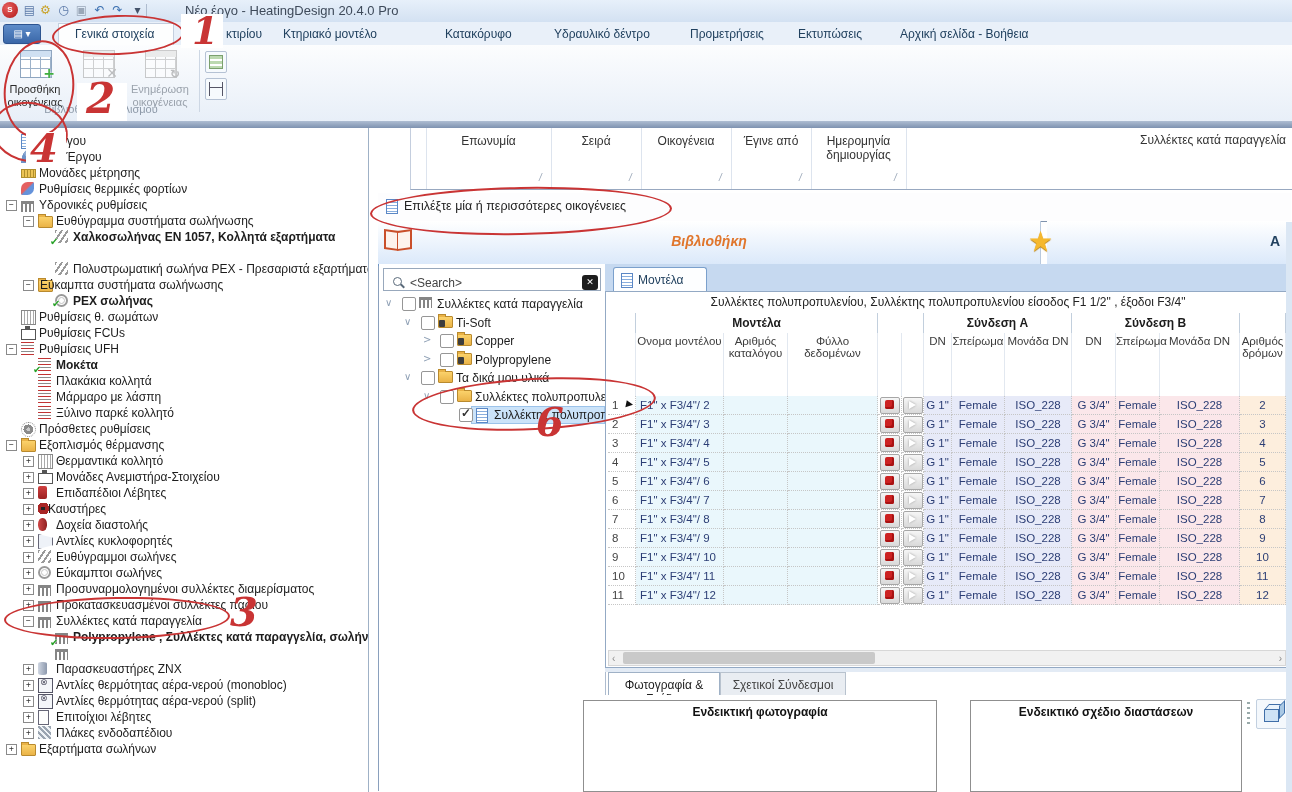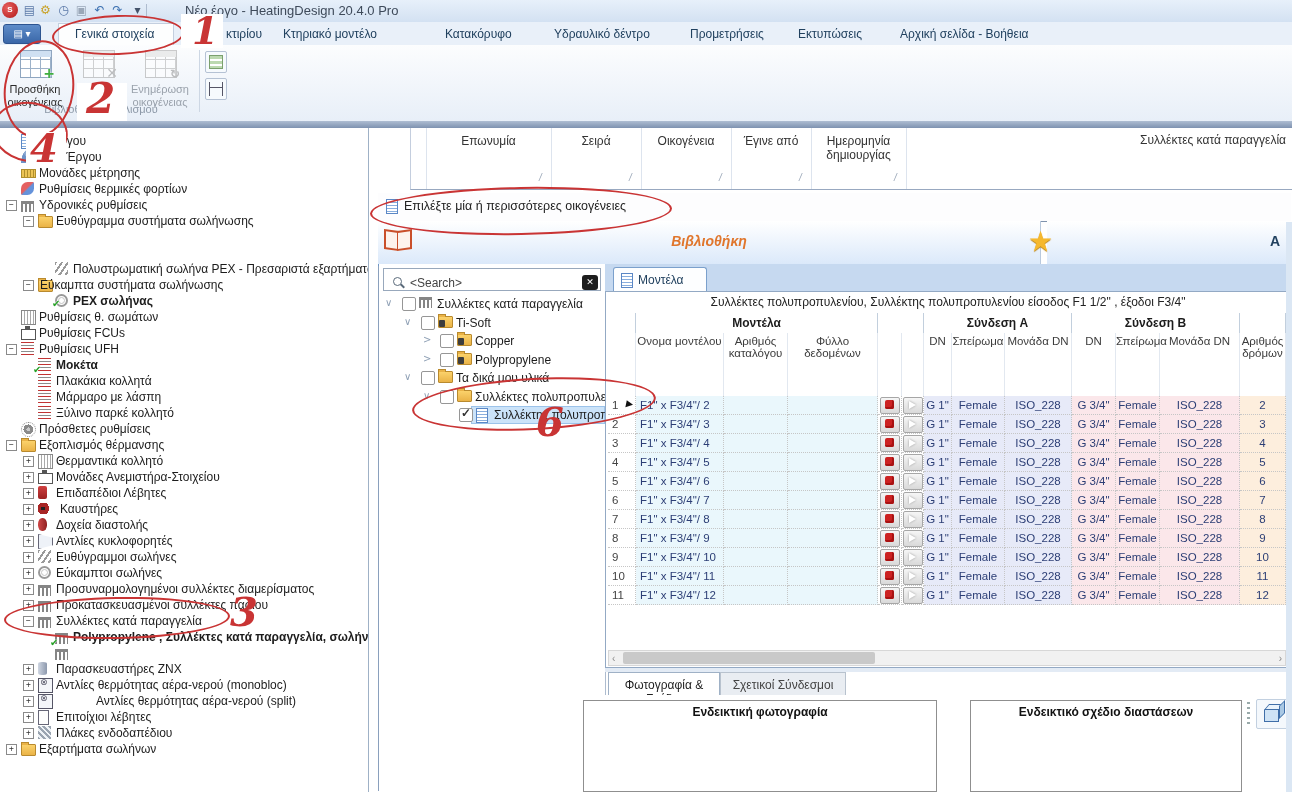--- a/index.html
+++ b/index.html
@@ -233,20 +233,24 @@
     <div class="trow" style="top: 69px; left: 0px; width: 368px;">
       <div class="exp" style="left: 6px;">−</div>
       <div class="ic i-manifold" style="left: 21px;"></div>
       <div class="tlabel" style="left: 39px;">Υδρονικές ρυθμίσεις</div>
     </div>
     <div class="trow" style="top: 85px; left: 0px; width: 368px;">
       <div class="exp" style="left: 23px;">−</div>
       <div class="ic i-folder" style="left: 38px;"></div>
       <div class="tlabel" style="left: 56px;">Ευθύγραμμα συστήματα σωλήνωσης</div>
     </div>
+    <div class="trow" style="top: 101px; left: 0px; width: 368px;">
+      <div class="ic i-pipes chk" style="left: 55px;"></div>
+      <div class="tlabel b" style="left: 73px;">Χαλκοσωλήνας EN 1057, Κολλητά εξαρτήματα</div>
+    </div>
     <div class="trow" style="top: 133px; left: 0px; width: 368px;">
       <div class="ic i-pipes" style="left: 55px;"></div>
       <div class="tlabel" style="left: 73px;">Πολυστρωματική σωλήνα PEX - Πρεσαριστά εξαρτήματα</div>
     </div>
     <div class="trow" style="top: 149px; left: 0px; width: 368px;">
       <div class="exp" style="left: 23px;">−</div>
       <div class="ic i-folder" style="left: 38px;"></div>
       <div class="tlabel" style="left: 40px;">Εύκαμπτα συστήματα σωλήνωσης</div>
     </div>
     <div class="trow" style="top: 165px; left: 0px; width: 368px;">
@@ -302,21 +306,21 @@
       <div class="tlabel" style="left: 56px;">Μονάδες Ανεμιστήρα-Στοιχείου</div>
     </div>
     <div class="trow" style="top: 357px; left: 0px; width: 368px;">
       <div class="exp" style="left: 23px;">+</div>
       <div class="ic i-boiler" style="left: 38px;"></div>
       <div class="tlabel" style="left: 56px;">Επιδαπέδιοι Λέβητες</div>
     </div>
     <div class="trow" style="top: 373px; left: 0px; width: 368px;">
       <div class="exp" style="left: 23px;">+</div>
       <div class="ic i-burner" style="left: 38px;"></div>
-      <div class="tlabel" style="left: 60px;">Καυστήρες</div>
+      <div class="tlabel" style="left: 48px;">Καυστήρες</div>
     </div>
     <div class="trow" style="top: 389px; left: 0px; width: 368px;">
       <div class="exp" style="left: 23px;">+</div>
       <div class="ic i-tank" style="left: 38px;"></div>
       <div class="tlabel" style="left: 56px;">Δοχεία διαστολής</div>
     </div>
     <div class="trow" style="top: 405px; left: 0px; width: 368px;">
       <div class="exp" style="left: 23px;">+</div>
       <div class="ic i-pump" style="left: 38px;"></div>
       <div class="tlabel" style="left: 56px;">Αντλίες κυκλοφορητές</div>
@@ -359,21 +363,21 @@
       <div class="tlabel" style="left: 56px;">Παρασκευαστήρες ΖΝΧ</div>
     </div>
     <div class="trow" style="top: 549px; left: 0px; width: 368px;">
       <div class="exp" style="left: 23px;">+</div>
       <div class="ic i-hp" style="left: 38px;"></div>
       <div class="tlabel" style="left: 56px;">Αντλίες θερμότητας αέρα-νερού (monobloc)</div>
     </div>
     <div class="trow" style="top: 565px; left: 0px; width: 368px;">
       <div class="exp" style="left: 23px;">+</div>
       <div class="ic i-hp" style="left: 38px;"></div>
-      <div class="tlabel" style="left: 56px; margin-left: 40px;">Αντλίες θερμότητας αέρα-νερού (split)</div>
+      <div class="tlabel" style="left: 56px;">Αντλίες θερμότητας αέρα-νερού (split)</div>
     </div>
     <div class="trow" style="top: 581px; left: 0px; width: 368px;">
       <div class="exp" style="left: 23px;">+</div>
       <div class="ic i-wallb" style="left: 38px;"></div>
       <div class="tlabel" style="left: 56px;">Επιτοίχιοι λέβητες</div>
     </div>
     <div class="trow" style="top: 597px; left: 0px; width: 368px;">
       <div class="exp" style="left: 23px;">+</div>
       <div class="ic i-plates" style="left: 38px;"></div>
       <div class="tlabel" style="left: 56px;">Πλάκες ενδοδαπέδιου</div>

